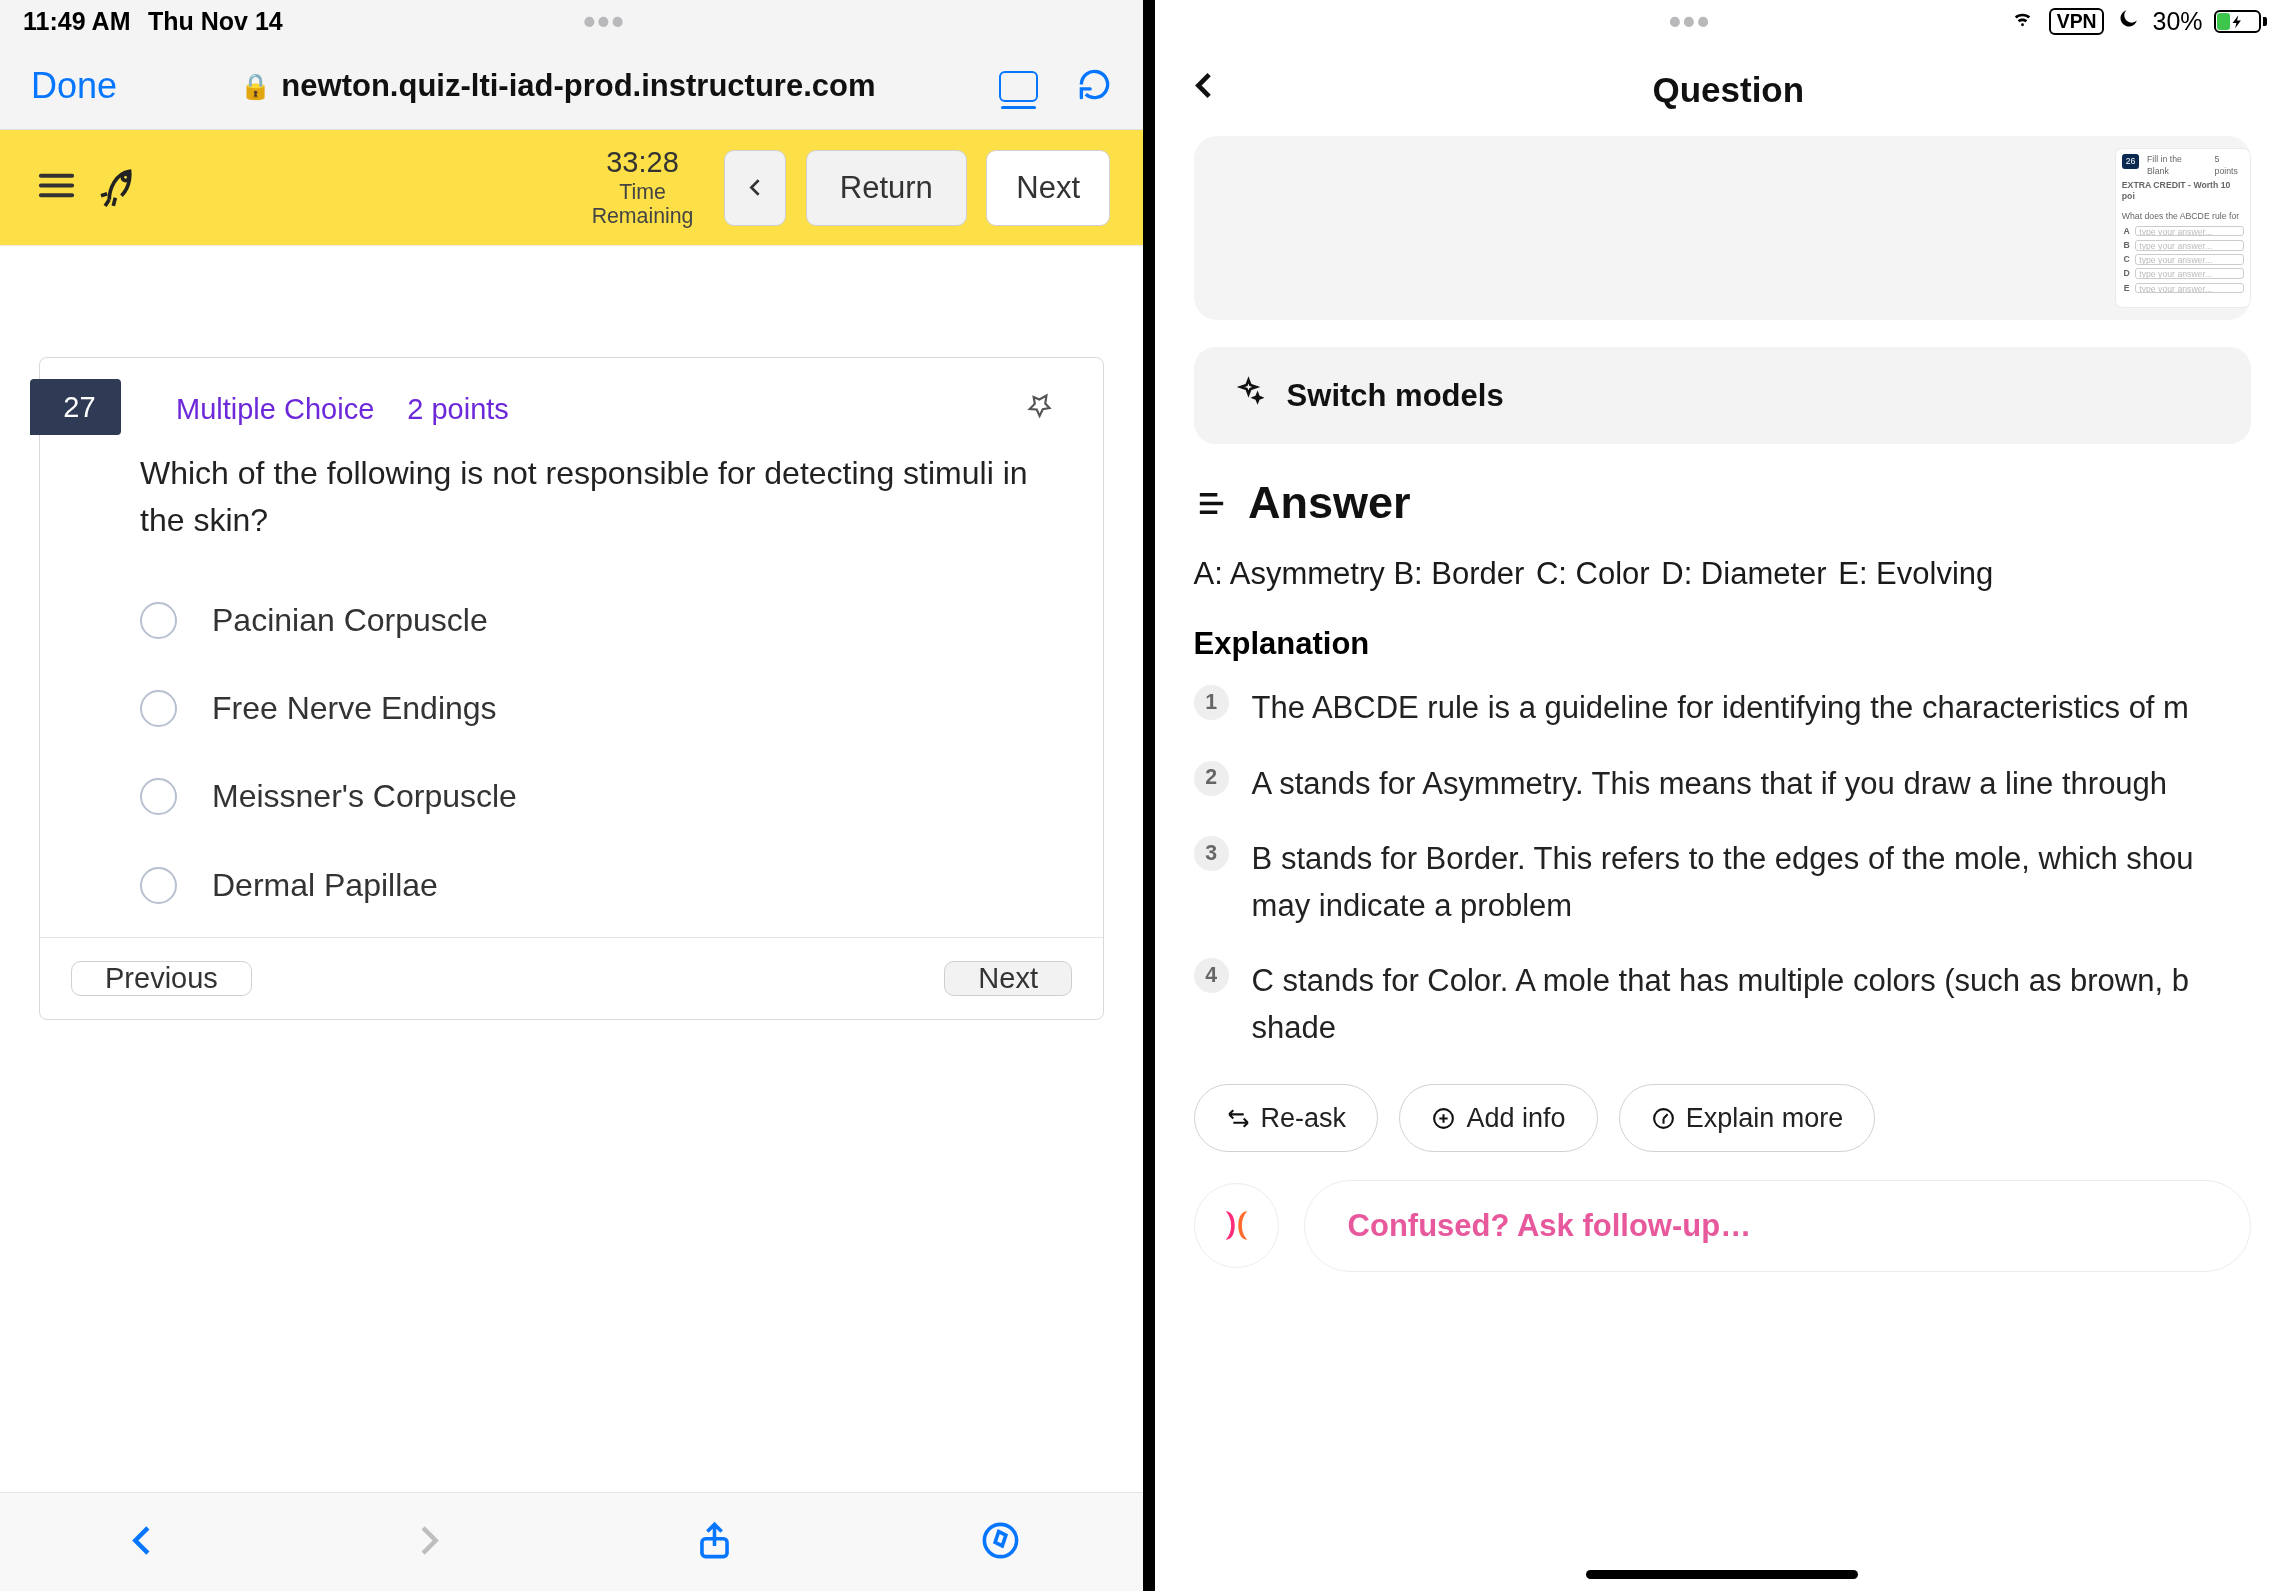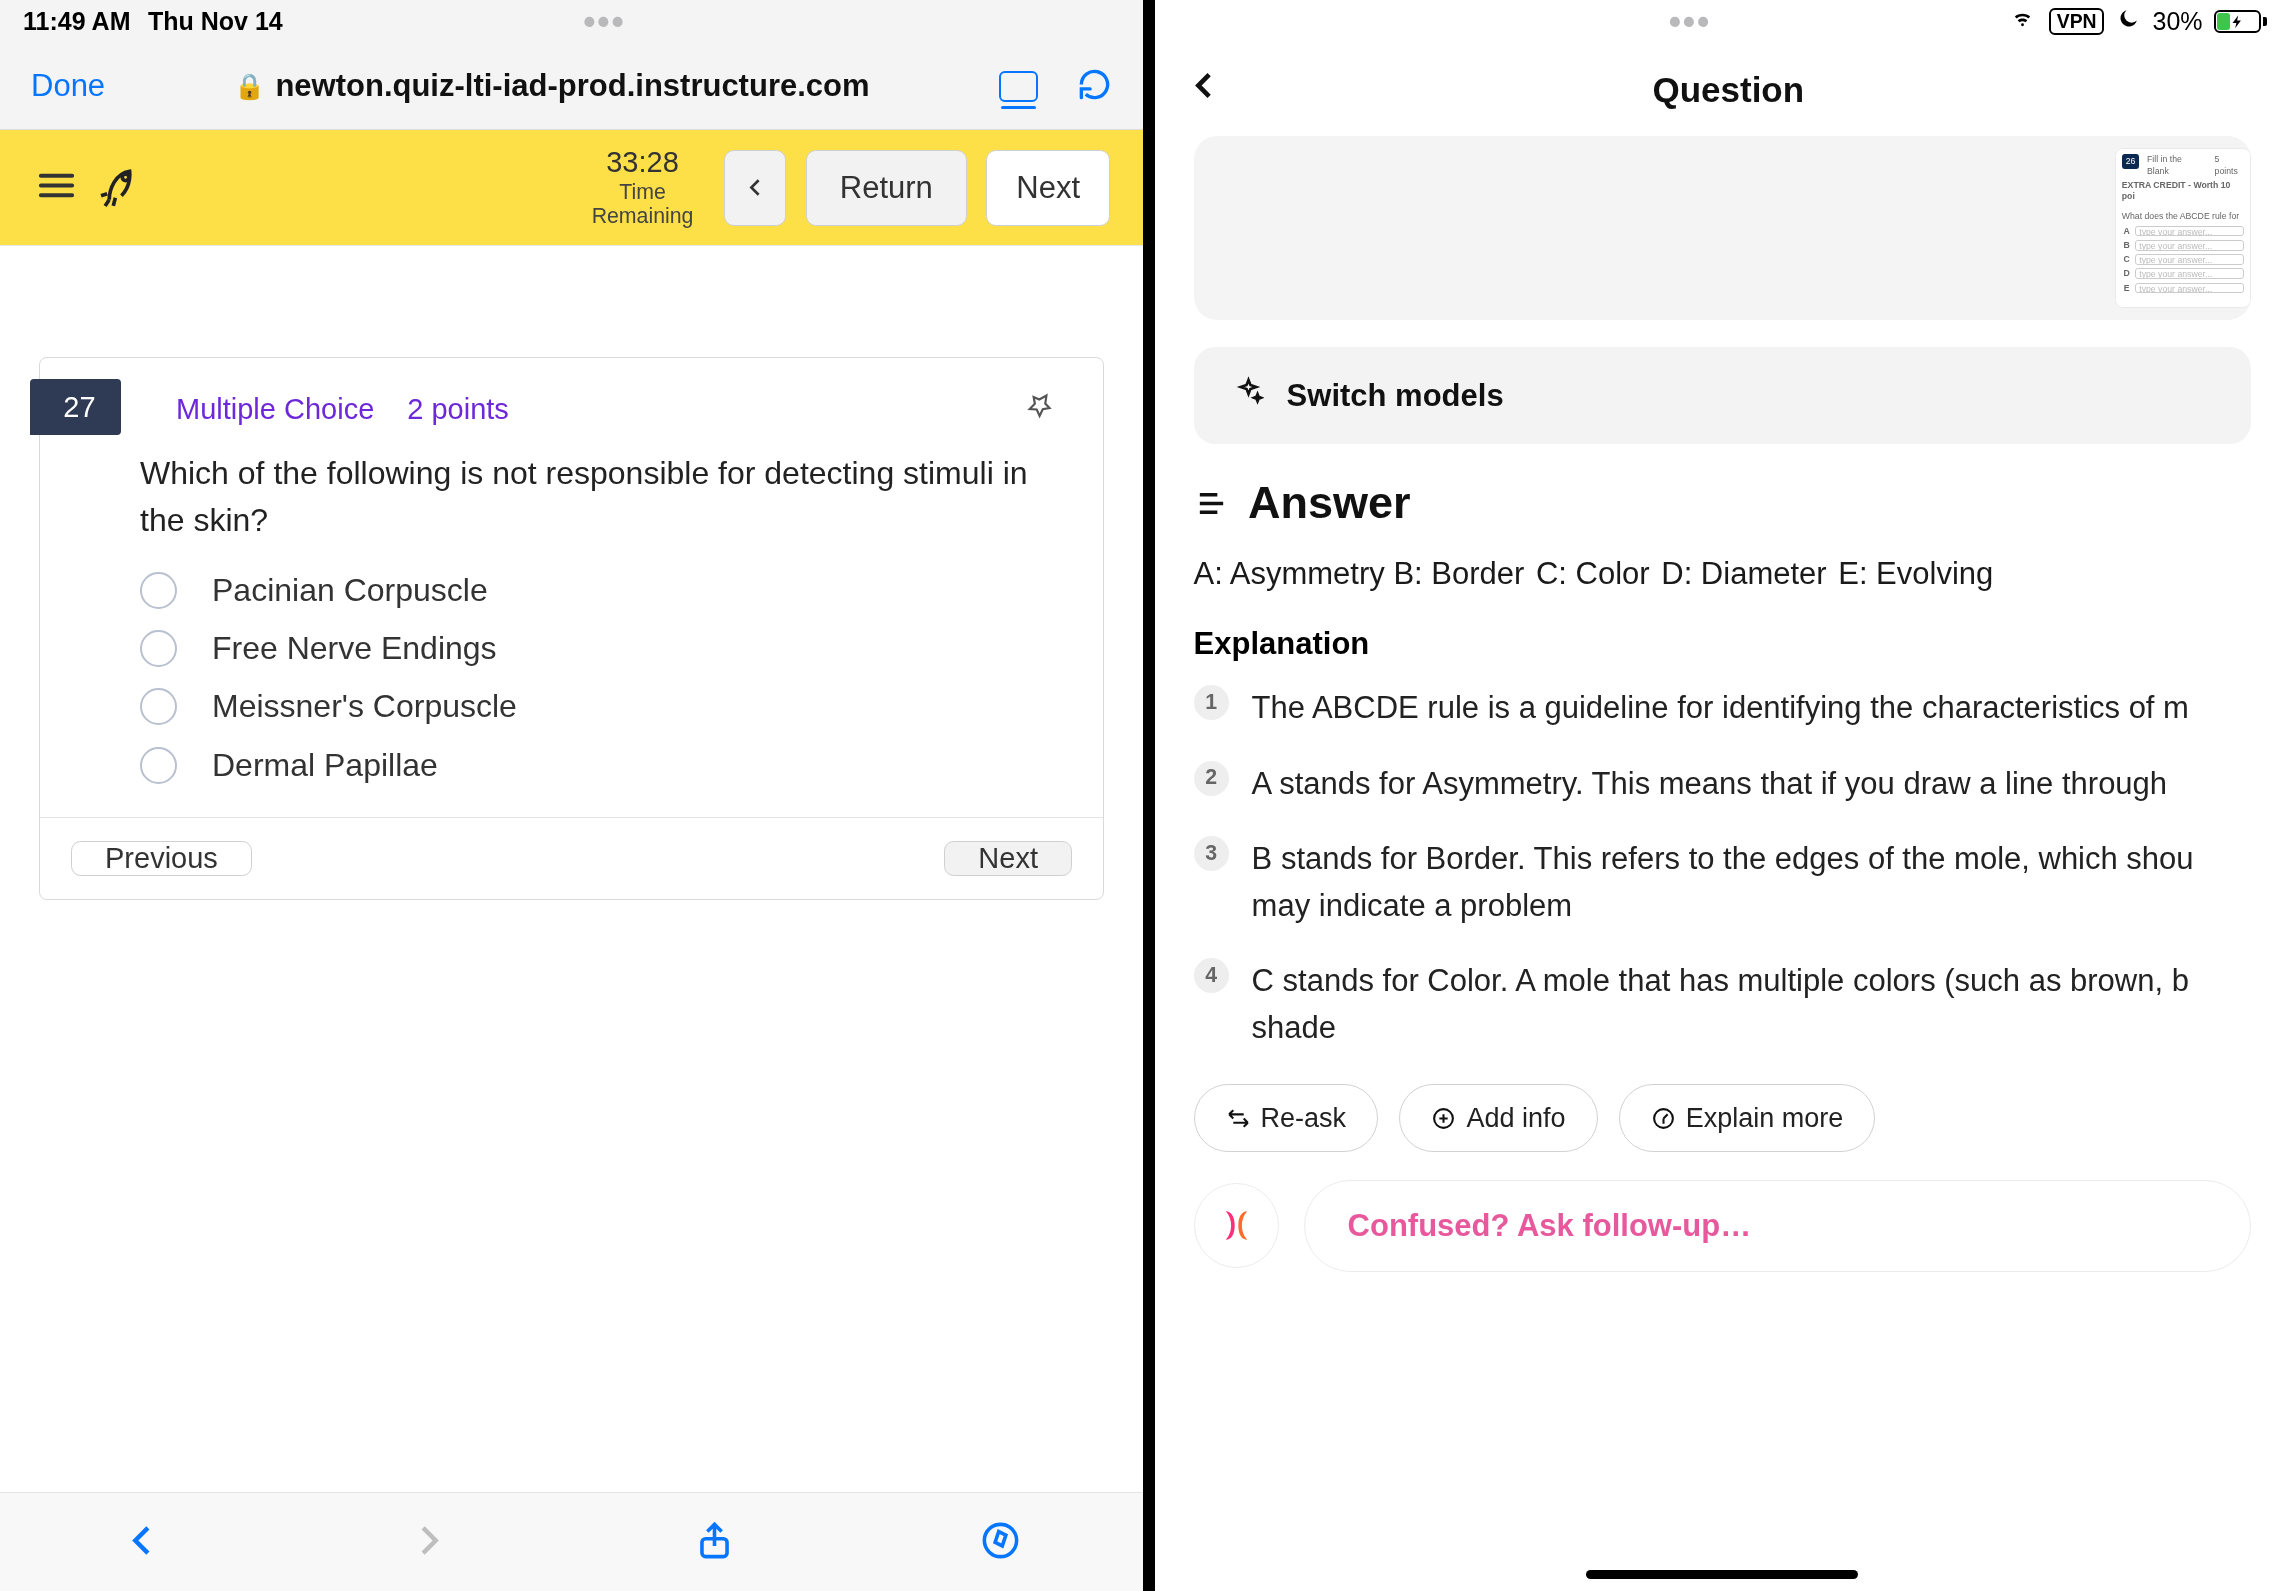--- a/index.html
+++ b/index.html
@@ -14,21 +14,21 @@
 .ellipsis-top { color:#b9b9bb; font-size:35px; letter-spacing:1.9px; }
 .status-right { display:flex; gap:11.6px; align-items:center; font-weight:500;}
 .vpn-badge { border:2.4px solid #000; border-radius:5.8px; padding:0 5.8px; font-size:19.4px; font-weight:700;}
 .battery-icon { display:inline-flex; align-items:center; }
 .battery-shell { width:47px; height:23px; border:2.4px solid #000; border-radius:5.8px; position:relative; }
 .battery-fill { position:absolute; left:1px; top:1px; bottom:1px; width:30%; background:#3dc64b; border-radius:2.9px; }
 .battery-nub { width:3.9px; height:9.7px; background:#000; border-radius:0 1.9px 1.9px 0; margin-left:1.9px;}
 
 
 .safari-bar { height:87px; display:flex; align-items:center; padding:0 31px; gap:23px; border-bottom:1px solid #ddd; background:#f4f4f5;}
-.done-btn { font-size:31px; color:#0676ff; font-weight:400; }
+.done-btn { font-size:36px; color:#0676ff; font-weight:400; }
 .url-wrap { flex:1; display:flex; align-items:center; justify-content:center; gap:9.7px; }
 .lock { font-size:25px; }
 .url-text { font-size:31px; font-weight:600; color:#111; }
 .reader-icon { width:39px; height:31px; border:2.9px solid #0676ff; border-radius:5.8px; position:relative;}
 .reader-icon::after{content:"";position:absolute;left:0;right:0;bottom:-9.7px;height:2.9px;background:#0676ff;border-radius:1.9px;}
 .reload-icon svg { width:35px; height:35px; }
 .safari-right{display:flex;gap:39px;align-items:center;}
 
 
 .quiz-header { height:116px; display:flex; align-items:center; padding:0 33px; gap:19.4px; border-bottom:1px solid #e8e8e8; background:#fde047;}
@@ -46,21 +46,21 @@
 
 .quiz-body{flex:1;background:#fff;padding:0 0 0 0;overflow:hidden;}
 .quiz-scroll{padding:33px 39px;}
 .question-card{border:1px solid #d9d9d9;border-radius:7.8px;background:#fff;position:relative;margin-top:78px;}
 .qnum-badge{position:absolute;top:21.3px;left:-9.7px;background:#2f3a54;color:#fff;font-size:29px;padding:11.6px 25px 11.6px 33px;border-radius:3.9px 3.9px 3.9px 0;}
 .qmeta-row{display:flex;gap:33px;padding:33px 39px 17.5px 136px;align-items:center;color:#6d28d9;font-size:29px;}
 .pin-icon{margin-left:auto;margin-right:9.7px;}
 .pin-icon svg{width:29px;height:29px;}
 .qtext{padding:5.8px 58px 23px 100px;font-size:32px;line-height:1.45;color:#222;}
 .options{padding:5.8px 49px 33px 100px;display:flex;flex-direction:column;gap:21.3px;}
-.option-row{display:flex;align-items:center;gap:35px;}
+.option-row{display:flex;align-items:center;gap:35px;margin-top:30px;}
 .radio{width:37px;height:37px;border:2.9px solid #b9c1d0;border-radius:50%;flex-shrink:0;}
 .option-label{font-size:32px;color:#333;}
 .card-footer{border-top:1px solid #e4e4e4;padding:23px 31px;display:flex;justify-content:space-between;}
 .foot-btn{border:1px solid #cfcfcf;border-radius:9.7px;padding:0 33px;font-size:29px;color:#333;background:#fff;}
 .foot-next{background:#f2f2f2;}
 
 
 .safari-bottom{height:99px;border-top:1px solid #e4e4e4;background:#f8f8f9;display:flex;align-items:center;justify-content:space-around;}
 .sf-btn svg{width:43px;height:43px;}
 .sf-btn.disabled svg{opacity:0.35;}

